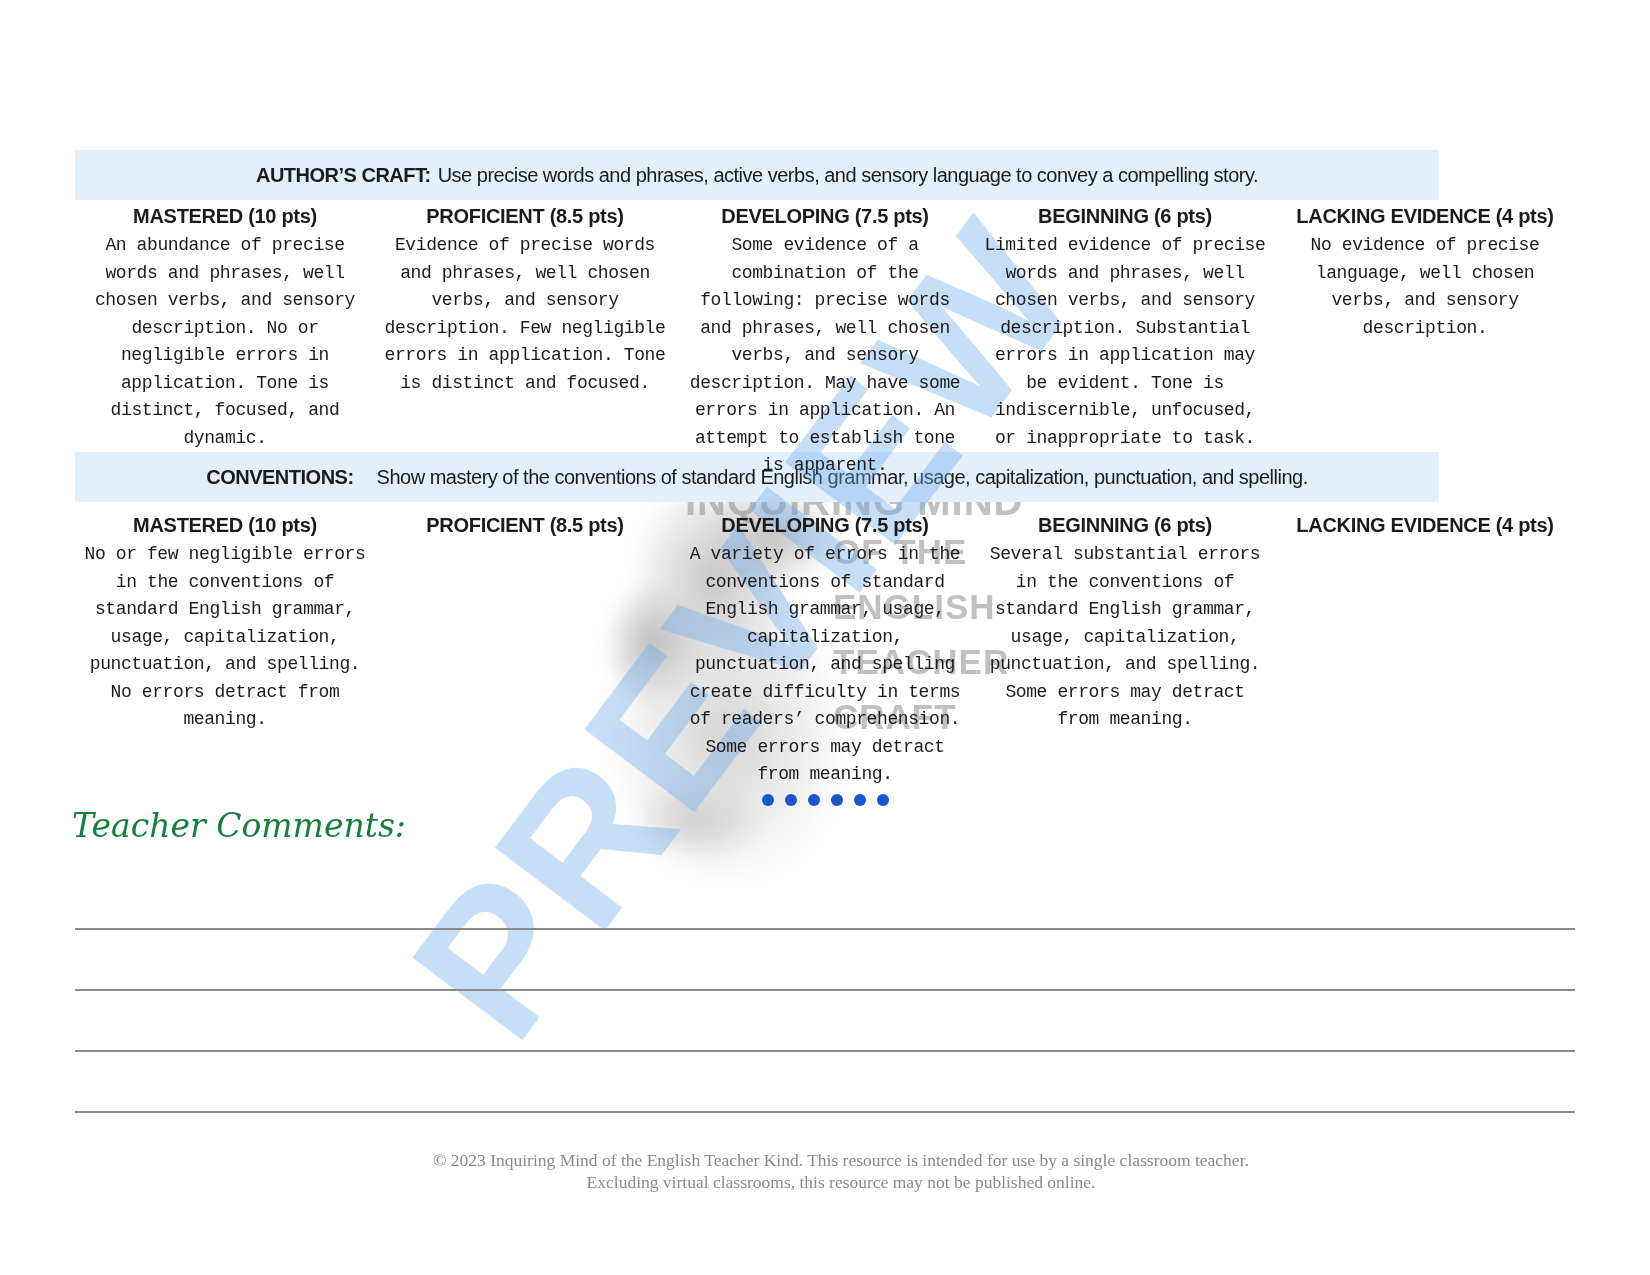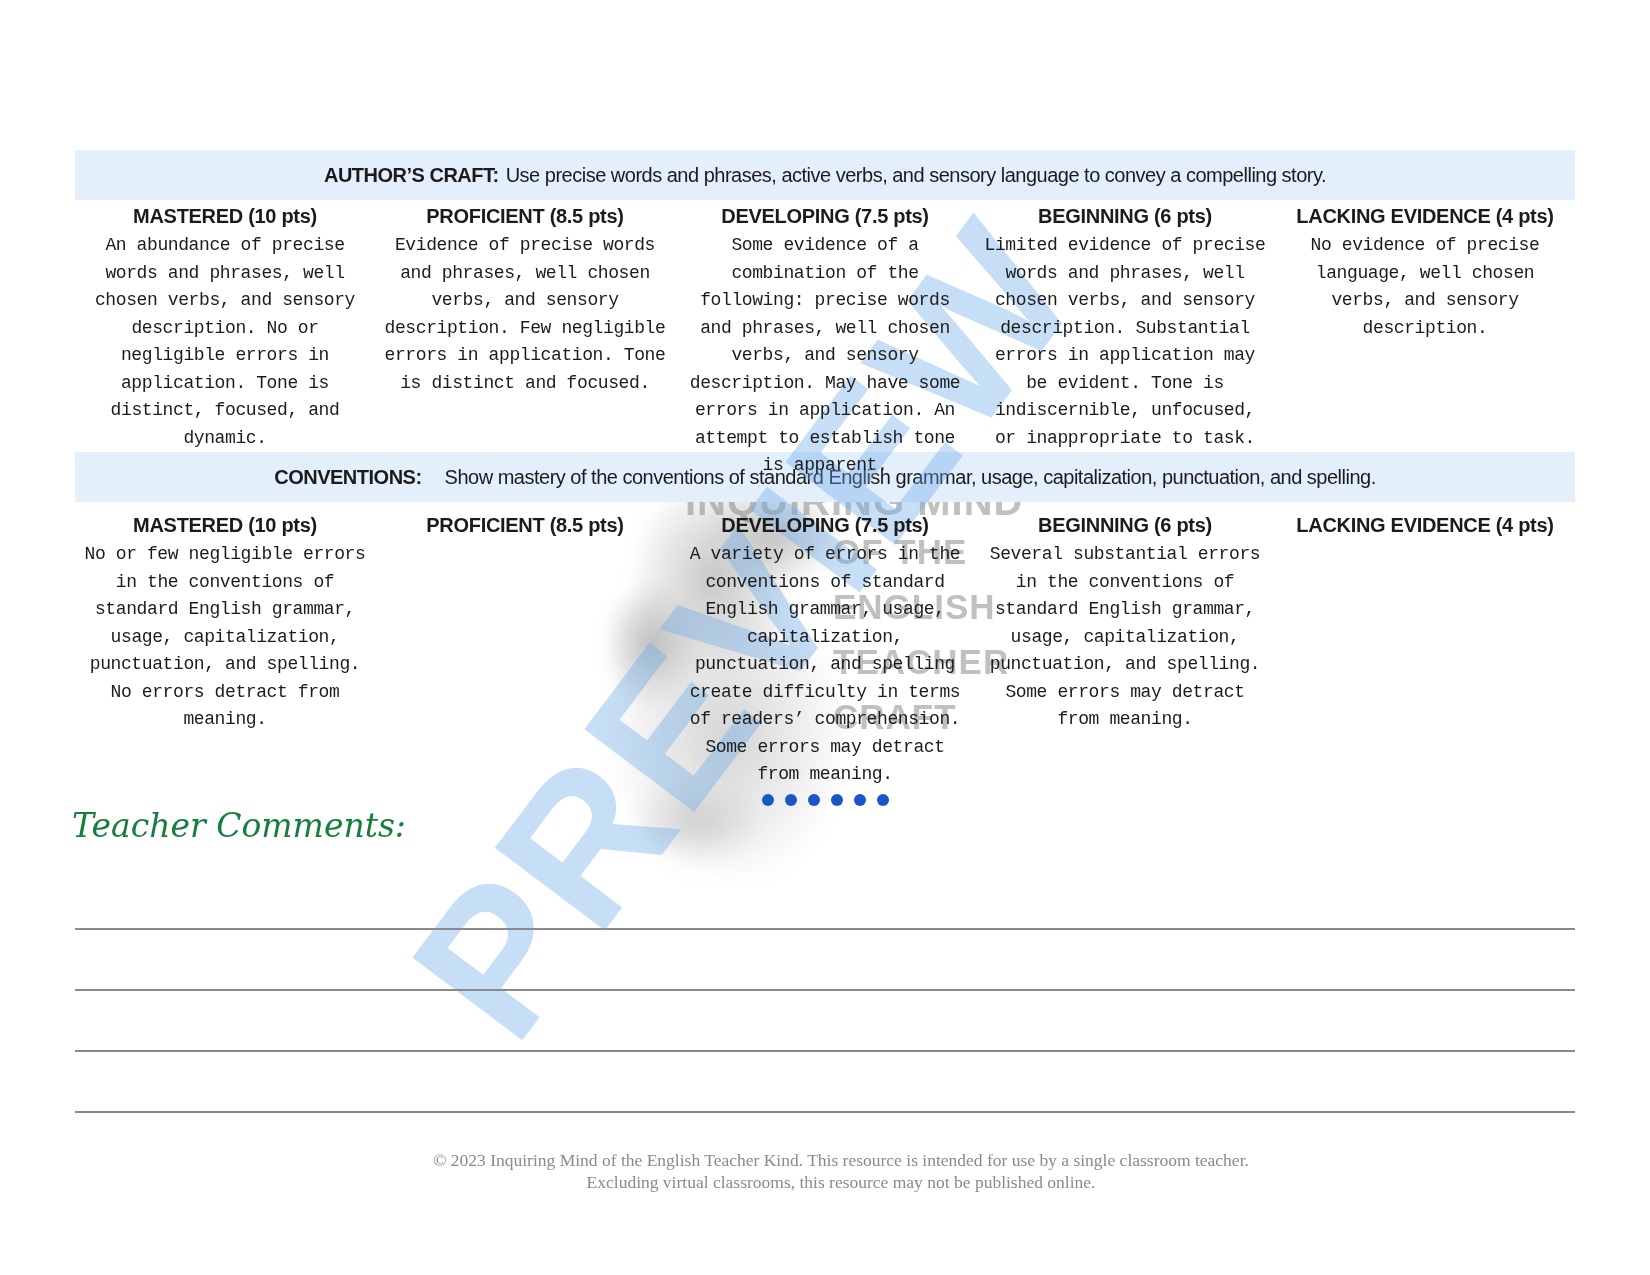--- a/index.html
+++ b/index.html
@@ -53,21 +53,21 @@
     letter-spacing: 4px;
     color: rgba(107,168,234,0.38);
     white-space: nowrap;
     pointer-events: none;
   }
 
   
   .band {
     position: absolute;
     left: 75px;
-    width: 1500px;
+    width: 1364px;
     height: 50px;
     background: #E4EFFC;
     z-index: 3;
     display: flex;
     align-items: center;
     justify-content: center;
     font-size: 20px;
     letter-spacing: -0.5px;
   }
   .band-1 { top: 150px; }

